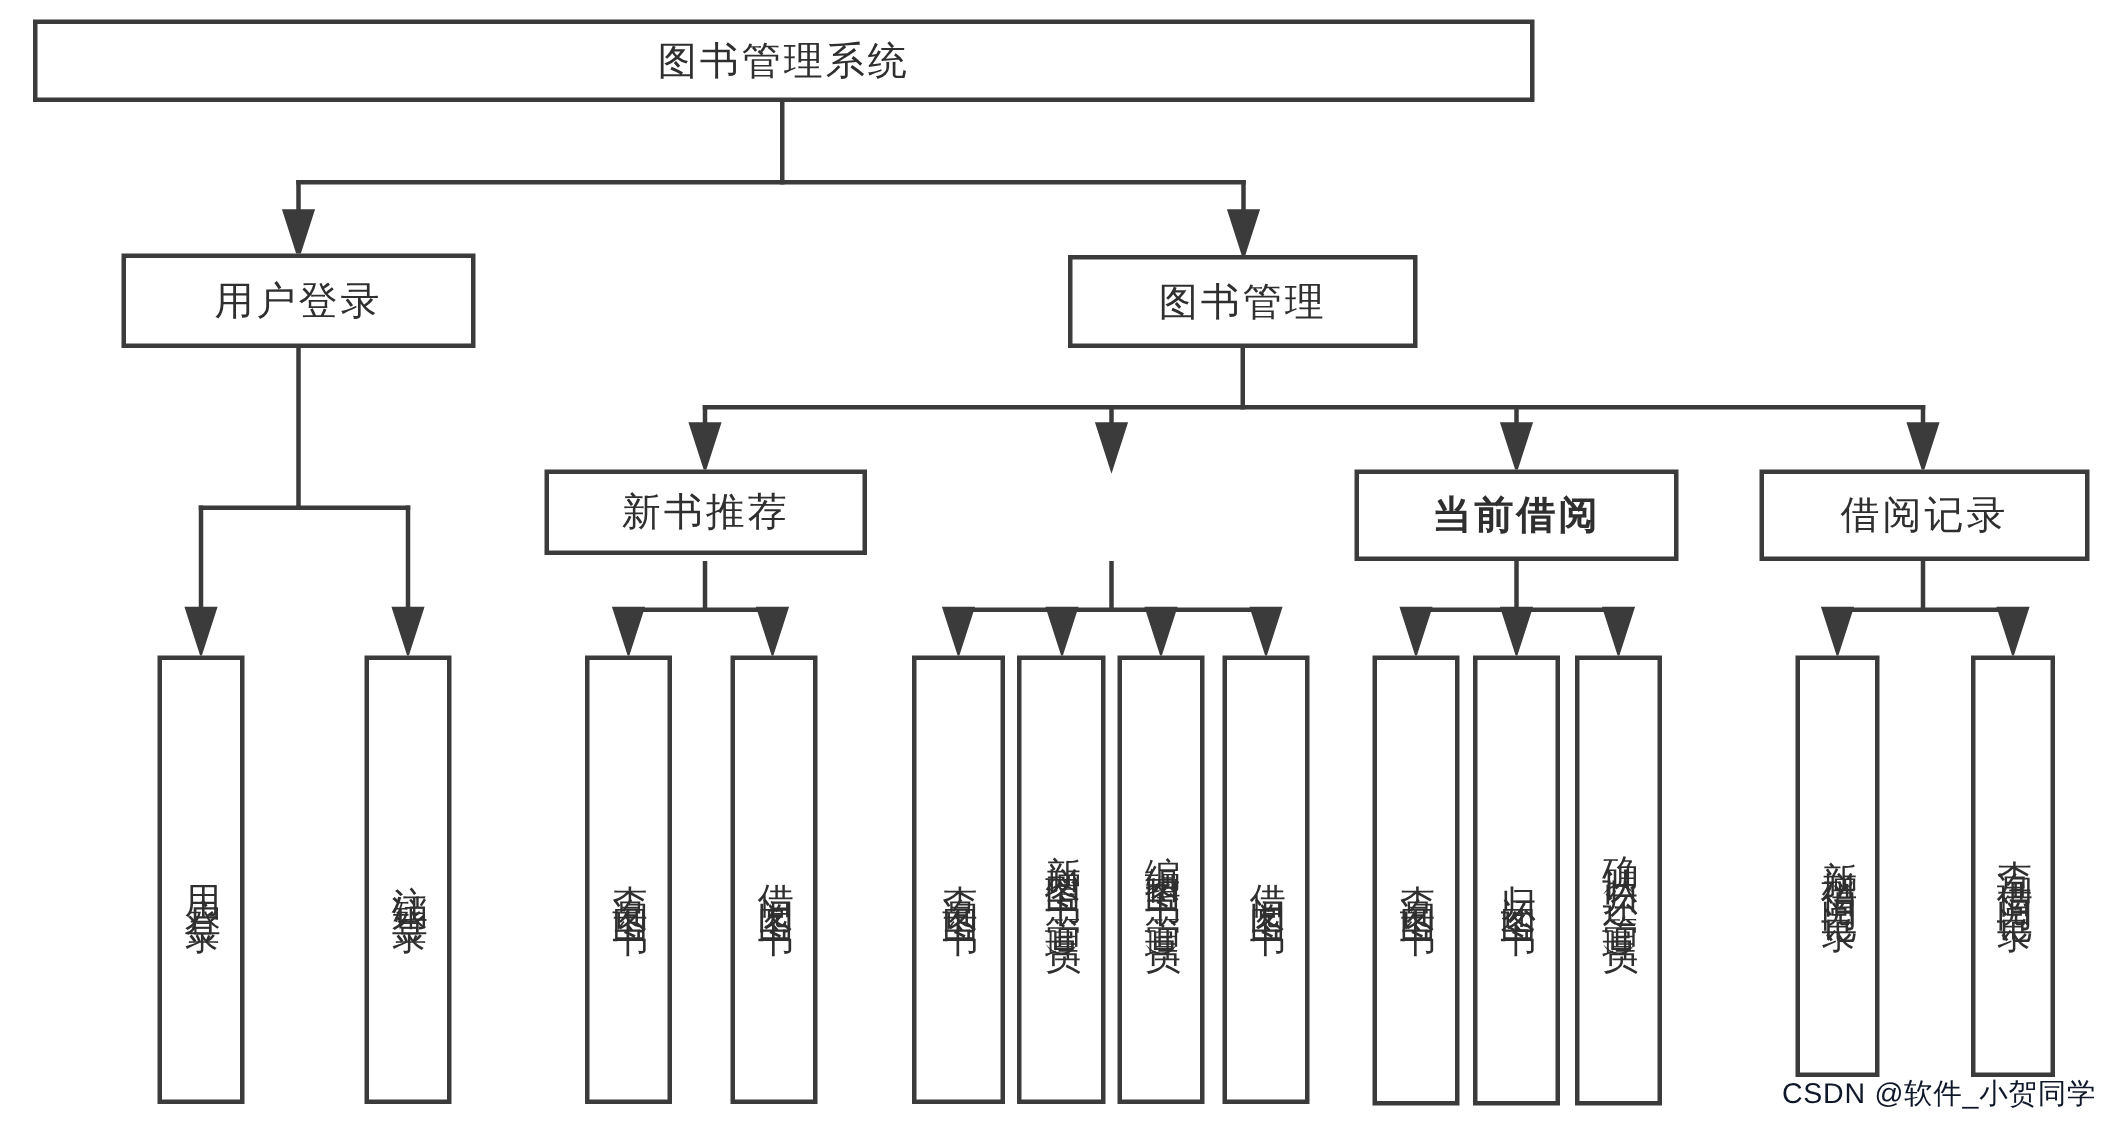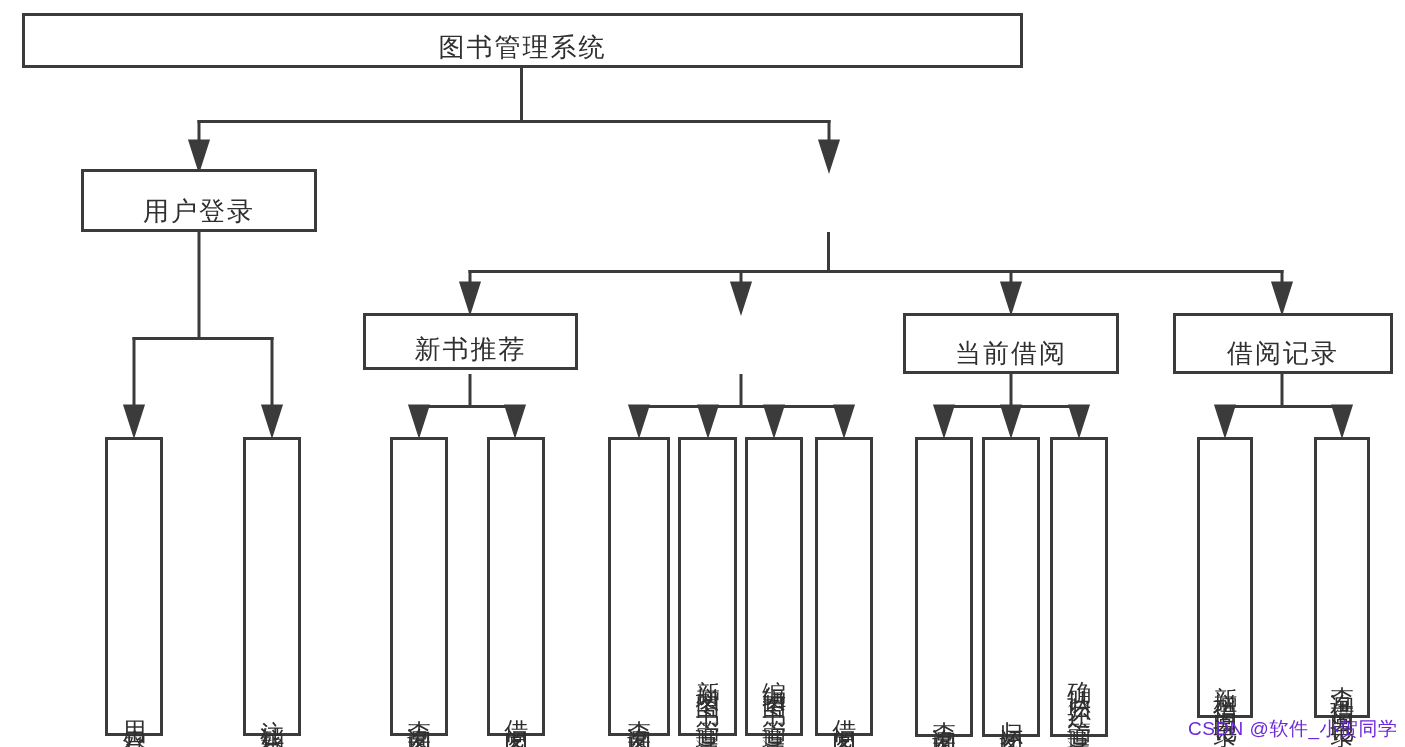--- a/index.html
+++ b/index.html
@@ -16,40 +16,40 @@
     left: 0; top: 0;
     width: 1405px; height: 747px;
     pointer-events: none;
   }
   .box {
     position: absolute;
     box-sizing: border-box;
     background: #ffffff;
     border: 3px solid #3b3b3b;
     display: flex;
-    align-items: flex-end;
+    align-items: center;
     justify-content: center;
     color: #2f2f2f;
   }
   .h-box { font-size: 26px; letter-spacing: 2px; }
   .v-box .vtext {
     writing-mode: vertical-rl;
     text-orientation: mixed;
     font-size: 24px;
     line-height: 1.1;
     letter-spacing: 8px;
     color: #2f2f2f;
     white-space: nowrap;
   }
   .watermark {
     position: absolute;
     left: 1188px;
     top: 716px;
     font-size: 19px;
-    color: #6d28d9;
+    color: #0f172a;
     letter-spacing: 0.5px;
     white-space: nowrap;
   }
 </style>
 </head>
 <body>
 
 <div id="canvas">
 
   <svg id="connectors" viewBox="0 0 1405 747" xmlns="http://www.w3.org/2000/svg">
@@ -117,25 +117,28 @@
     </g>
   </svg>
 
   <div class="box h-box" style="left:22px; top:13px; width:1001px; height:55px;">
     <span>图书管理系统</span>
   </div>
 
   <div class="box h-box" style="left:81px; top:169px; width:236px; height:63px;">
     <span>用户登录</span>
   </div>
+  <div class="box h-box" style="left:712px; top:170px; width:233px; height:62px;">
+    <span>图书管理</span>
+  </div>
 
   <div class="box h-box" style="left:363px; top:313px; width:215px; height:57px;">
     <span>新书推荐</span>
   </div>
-  <div class="box h-box" style="left:903px; top:313px; width:216px; height:61px;">
+  <div class="box h-box" style="left:903px; top:313px; width:216px; height:61px;font-weight:bold;">
     <span>当前借阅</span>
   </div>
   <div class="box h-box" style="left:1173px; top:313px; width:220px; height:61px;">
     <span>借阅记录</span>
   </div>
 
   <div class="box v-box" style="left:105px; top:437px; width:58px; height:299px;">
     <span class="vtext">用户登录</span>
   </div>
   <div class="box v-box" style="left:243px; top:437px; width:58px; height:299px;">

